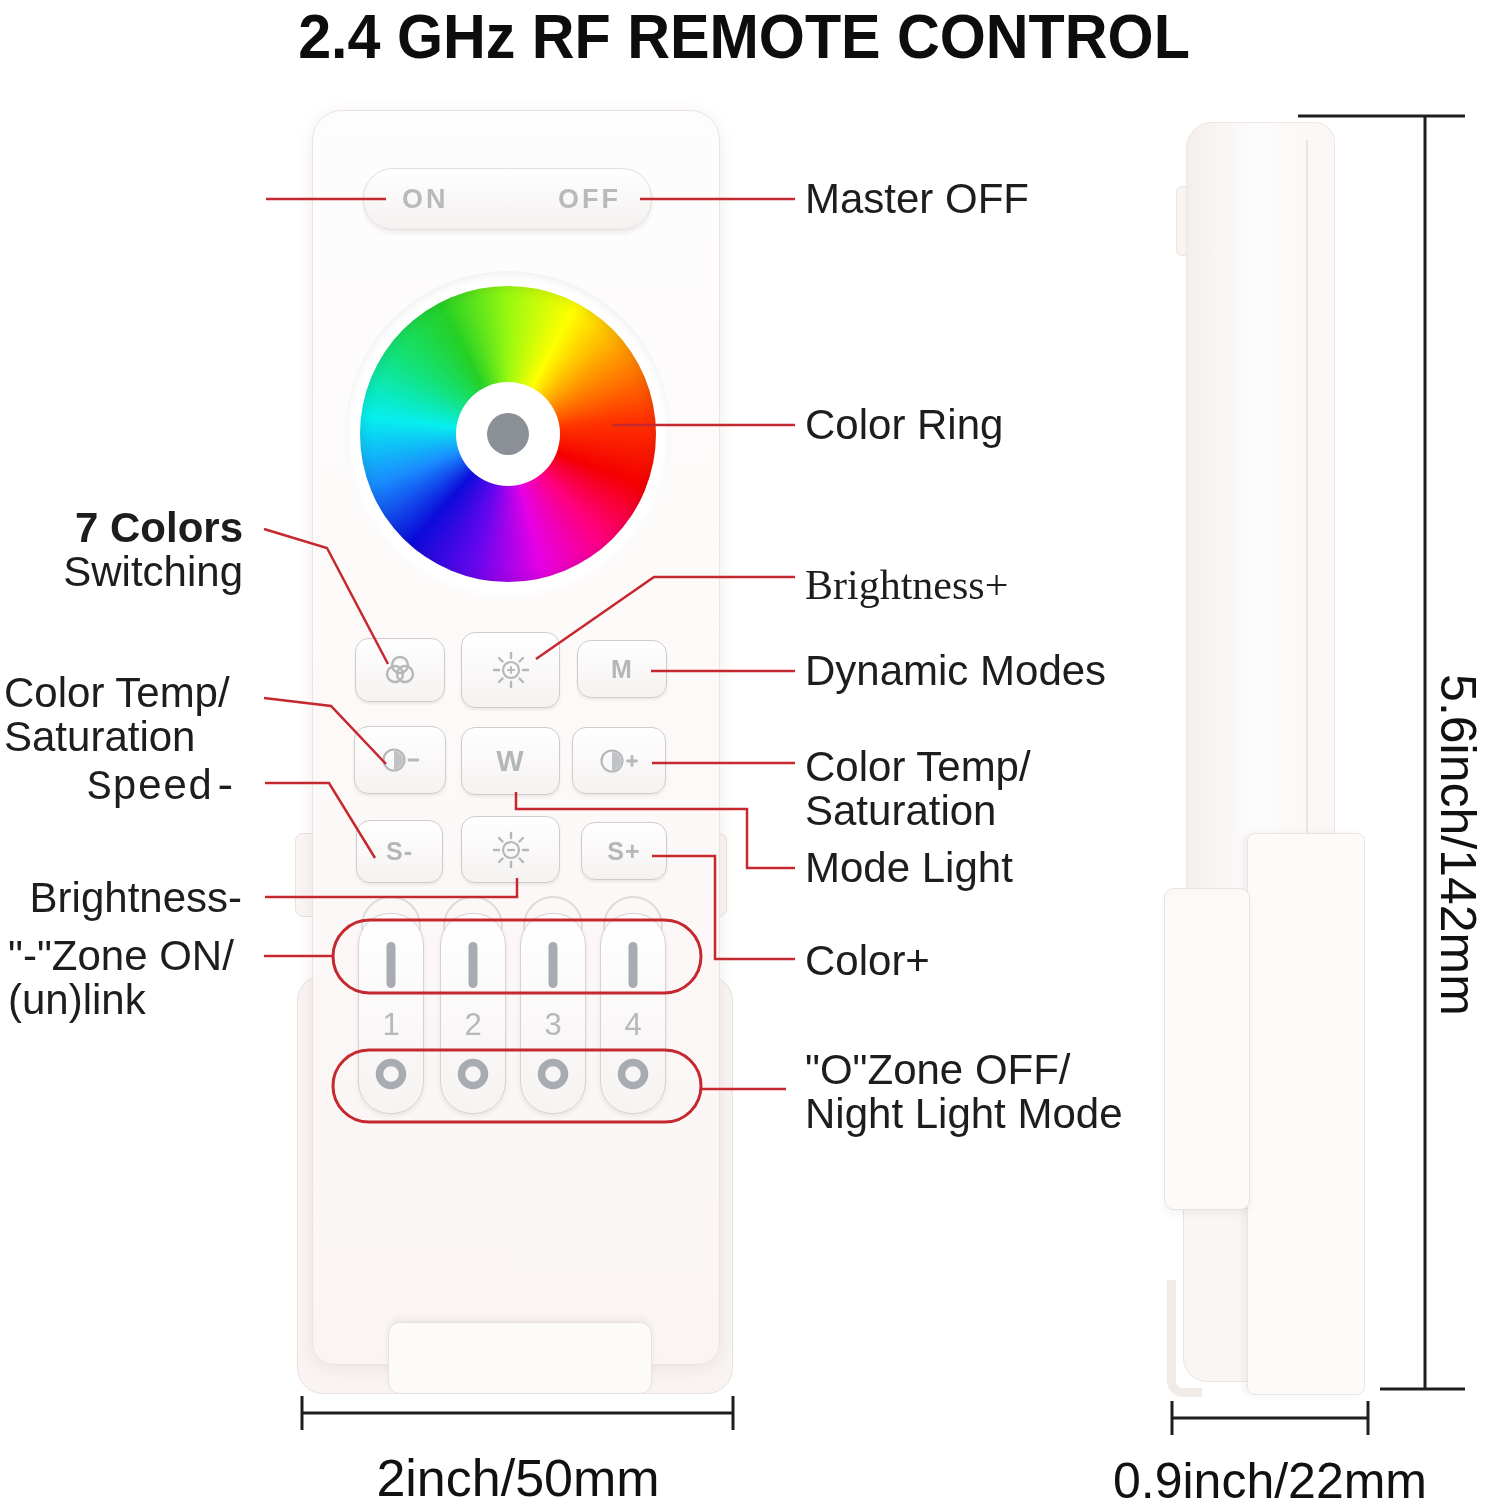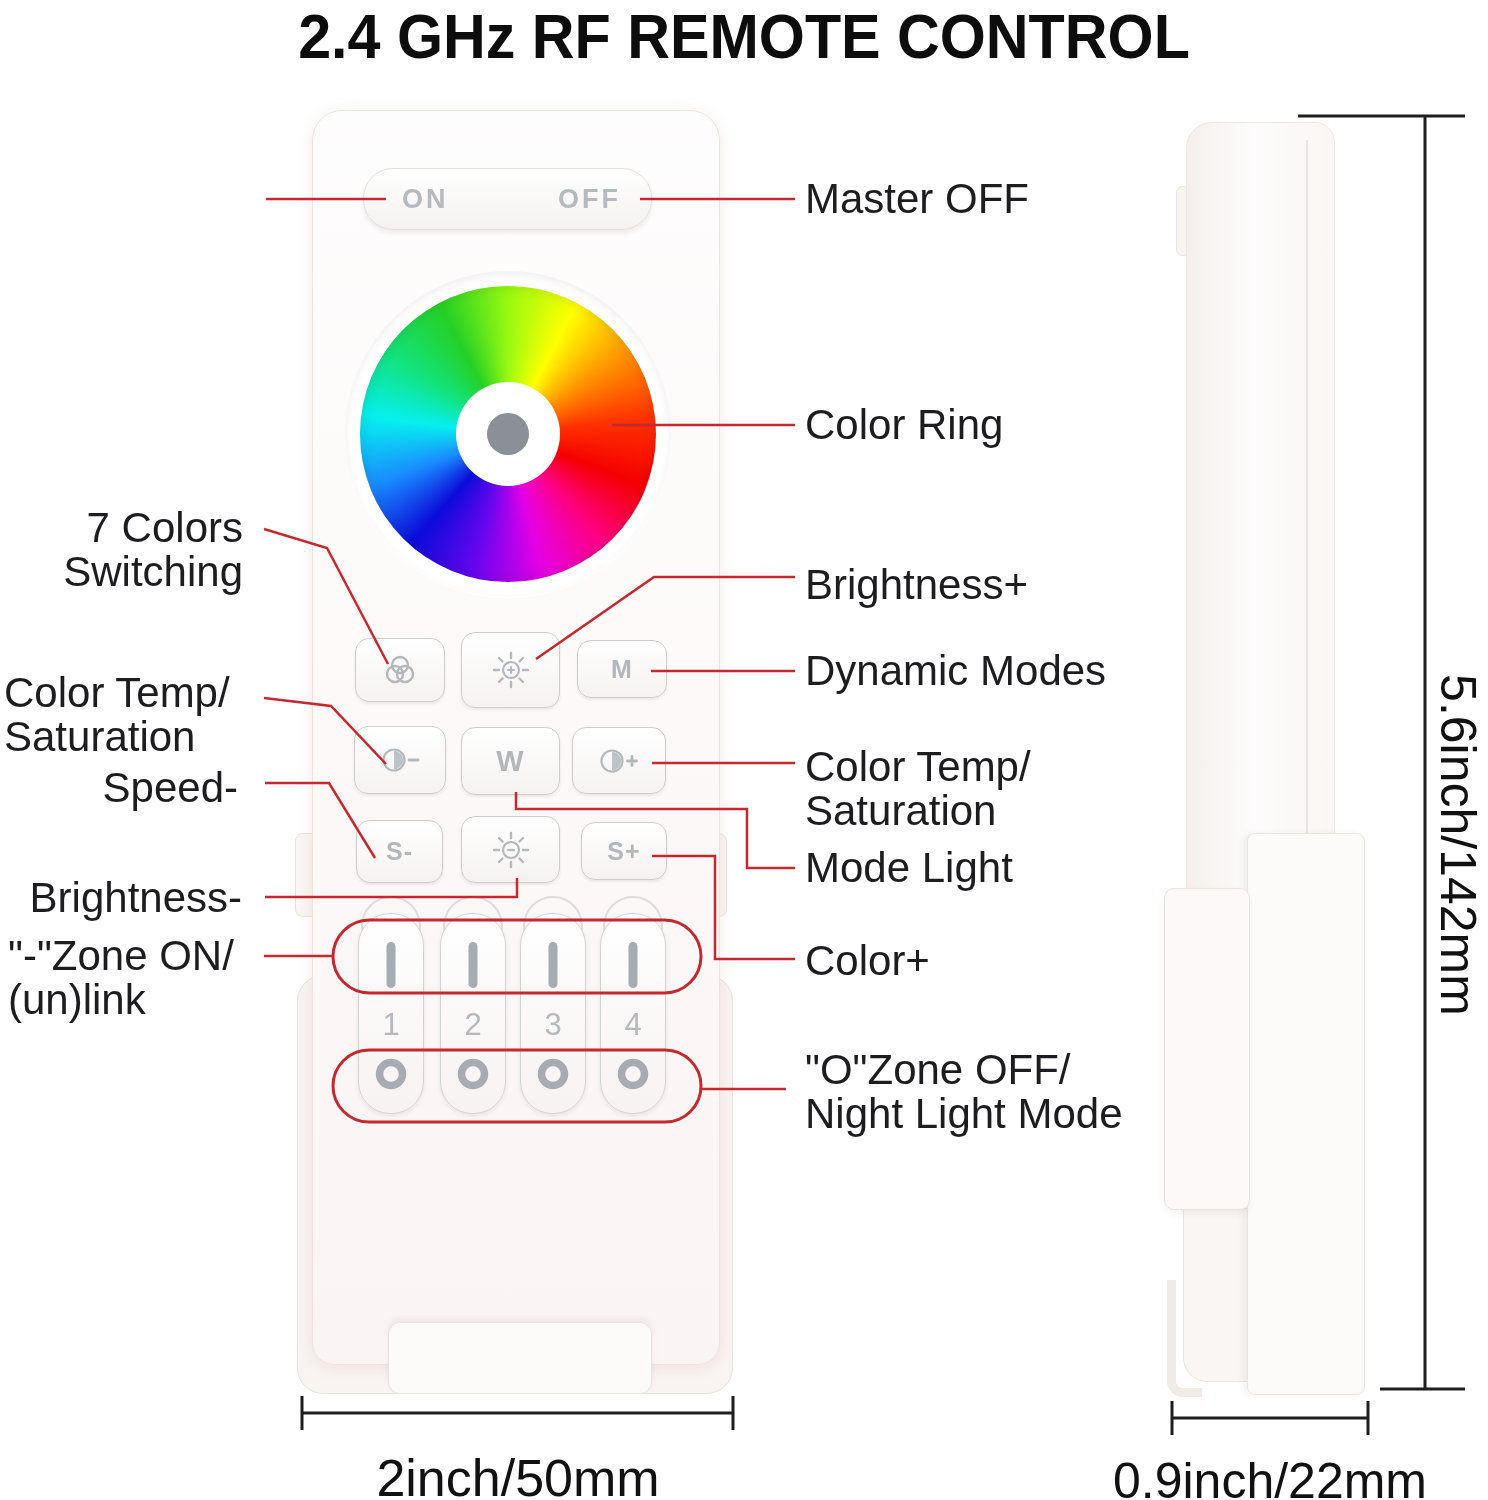--- a/index.html
+++ b/index.html
@@ -259,37 +259,37 @@
       <polyline points="302,1413 733,1413"></polyline>
       <polyline points="302,1396 302,1430"></polyline>
       <polyline points="733,1396 733,1430"></polyline>
       <polyline points="1172,1418 1368,1418"></polyline>
       <polyline points="1172,1401 1172,1435"></polyline>
       <polyline points="1368,1401 1368,1435"></polyline>
     </g>
   </svg>
 
   <div class="lbl r" style="right:1245px;top:506px;">
-    <span style="display:block;">7 Colors</span>
+    <span style="display:block;font-weight:bold;">7 Colors</span>
     <span style="display:block;">Switching</span>
   </div>
   <div class="lbl" style="left:4px;top:671px;">
     <span style="display:block;">Color Temp/</span>
     <span style="display:block;">Saturation</span>
   </div>
-  <div class="lbl r" style="right:1250px;top:766px;">Speed-</div>
+  <div class="lbl r" style="right:1250px;top:766px;font-family:Liberation Mono, monospace;">Speed-</div>
   <div class="lbl r" style="right:1246px;top:876px;">Brightness-</div>
   <div class="lbl" style="left:8px;top:934px;">
     <span style="display:block;">"-"Zone ON/</span>
     <span style="display:block;">(un)link</span>
   </div>
 
   <div class="lbl" style="left:805px;top:177px;">Master OFF</div>
   <div class="lbl" style="left:805px;top:403px;">Color Ring</div>
-  <div class="lbl" style="left:805px;top:563px;">Brightness+</div>
+  <div class="lbl" style="left:805px;top:563px;font-family:Liberation Serif, serif;">Brightness+</div>
   <div class="lbl" style="left:805px;top:649px;">Dynamic Modes</div>
   <div class="lbl" style="left:805px;top:745px;">
     <span style="display:block;">Color Temp/</span>
     <span style="display:block;">Saturation</span>
   </div>
   <div class="lbl" style="left:805px;top:846px;">Mode Light</div>
   <div class="lbl" style="left:805px;top:939px;">Color+</div>
   <div class="lbl" style="left:805px;top:1048px;">
     <span style="display:block;">"O"Zone OFF/</span>
     <span style="display:block;">Night Light Mode</span>

